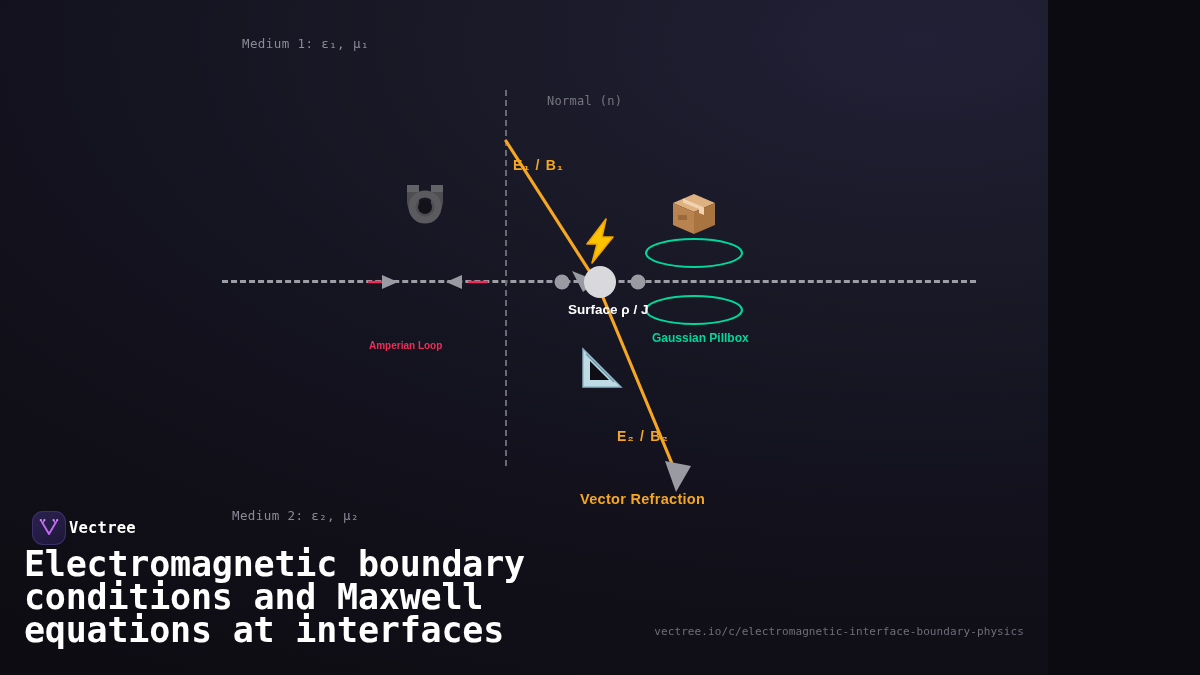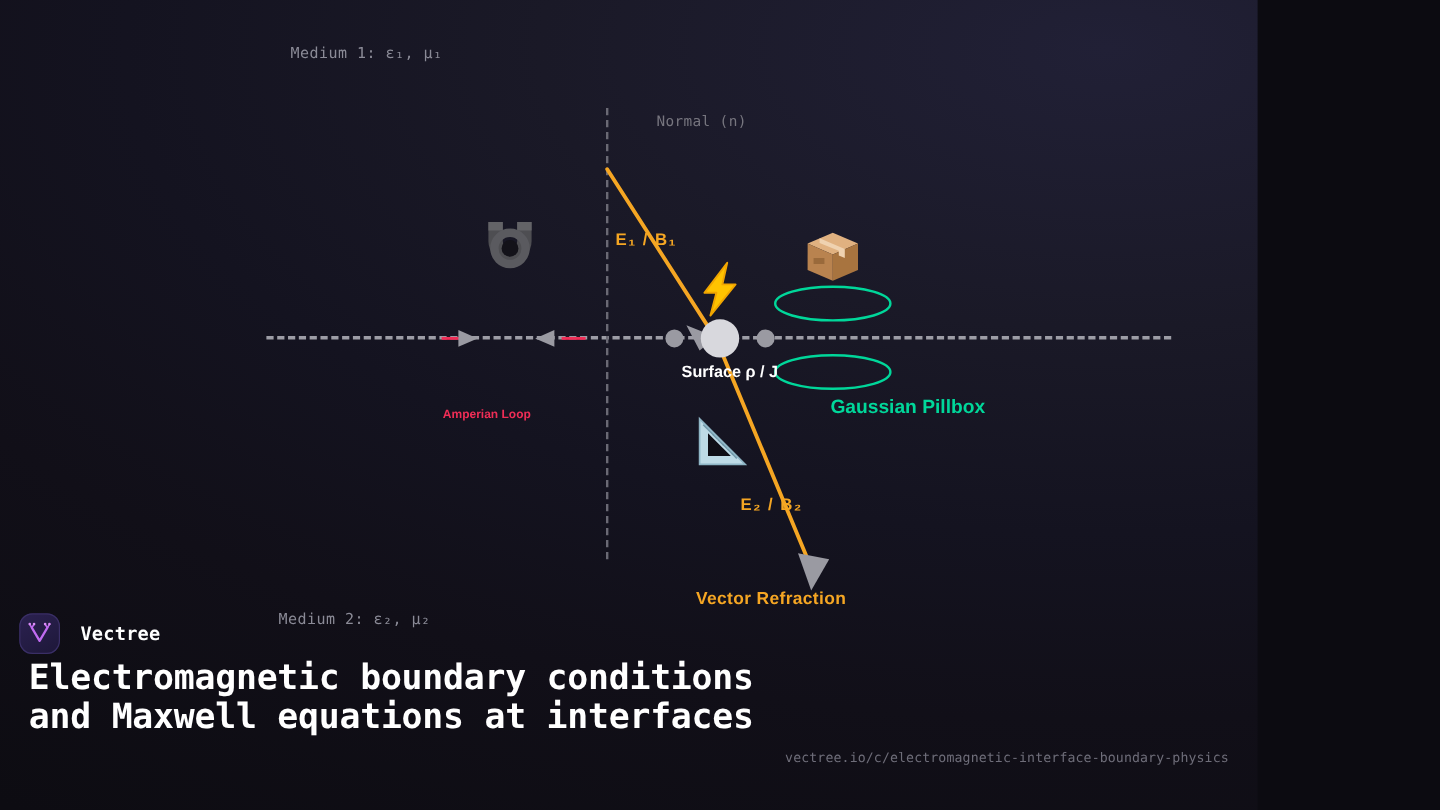--- a/index.html
+++ b/index.html
@@ -79,40 +79,40 @@
 
   
   .tag {
     font-family: "Liberation Sans", sans-serif;
     font-weight: bold;
     white-space: nowrap;
   }
   .tag-orange { color: #f5a623; font-size: 14px; letter-spacing: 0.3px; }
   .tag-white  { color: #ffffff; font-size: 13.5px; }
   .tag-crimson{ color: #ef2d56; font-size: 10px; }
-  .tag-teal   { color: #00d79a; font-size: 16px; margin-left: 40px; }
+  .tag-teal   { color: #00d79a; font-size: 12px; }
 
   .ray-label {
     font-family: "Liberation Sans", sans-serif;
     font-weight: bold;
     font-size: 14px;
     color: #f5a623;
     letter-spacing: 1.2px;
     white-space: nowrap;
   }
 
   
   .emoji-wrap { transform: translate(-50%, -50%); }
   .brand-row {
     position: absolute;
-    left: 16px;
+    left: 32px;
     top: 511px;
     display: flex;
     align-items: center;
-    gap: 17px;
+    gap: 3px;
   }
   .logo-badge {
     width: 34px; height: 34px;
     border-radius: 11px;
     background: linear-gradient(150deg, #2b2150 0%, #241c44 55%, #1d1738 100%);
     box-shadow: inset 0 0 0 1px #3a2f66;
     display: flex;
     align-items: center;
     justify-content: center;
   }
@@ -123,21 +123,21 @@
     color: #ffffff;
     letter-spacing: 0.2px;
   }
   .headline {
     position: absolute;
     left: 24px;
     top: 548px;
     width: 640px;
     font-family: "DejaVu Sans Mono", monospace;
     font-weight: bold;
-    font-size: 29px;
+    font-size: 35px;
     line-height: 33px;
     color: #ffffff;
     letter-spacing: -0.2px;
   }
   .url {
     position: absolute;
     right: 24px;
     top: 625px;
     font-family: "DejaVu Sans Mono", monospace;
     font-size: 11px;
@@ -220,23 +220,23 @@
         <line x1="13" y1="13" x2="18" y2="18"></line>
         <line x1="17" y1="17" x2="21" y2="21"></line>
         <line x1="21" y1="21" x2="26" y2="26"></line>
         <line x1="25" y1="25" x2="29" y2="29"></line>
         <line x1="29" y1="29" x2="34" y2="34"></line>
         <line x1="33" y1="33" x2="37" y2="37"></line>
       </g>
     </svg>
   </div>
 
-  <div class="abs ray-label" style="left:513px; top:157px;margin-top:34px;">E₁ / B₁</div>
-
-  <div class="abs ray-label" style="left:617px; top:412px;">E₂ / B₂</div>
+  <div class="abs ray-label" style="left:513px; top:157px;">E₁ / B₁</div>
+
+  <div class="abs ray-label" style="left:617px; top:428px;">E₂ / B₂</div>
 
   <div class="abs tag tag-white" style="left:568px; top:302px;text-align:center;">Surface ρ / J</div>
 
   <div class="abs tag tag-crimson" style="left:369px; top:340px;">Amperian Loop</div>
 
   <div class="abs tag tag-teal" style="left:652px; top:331px;">Gaussian Pillbox</div>
 
   <div class="abs tag tag-orange" style="left:556px; top:491px; font-size:14.5px;margin-left:24px;">Vector Refraction</div>
 
   <div class="brand-row">

